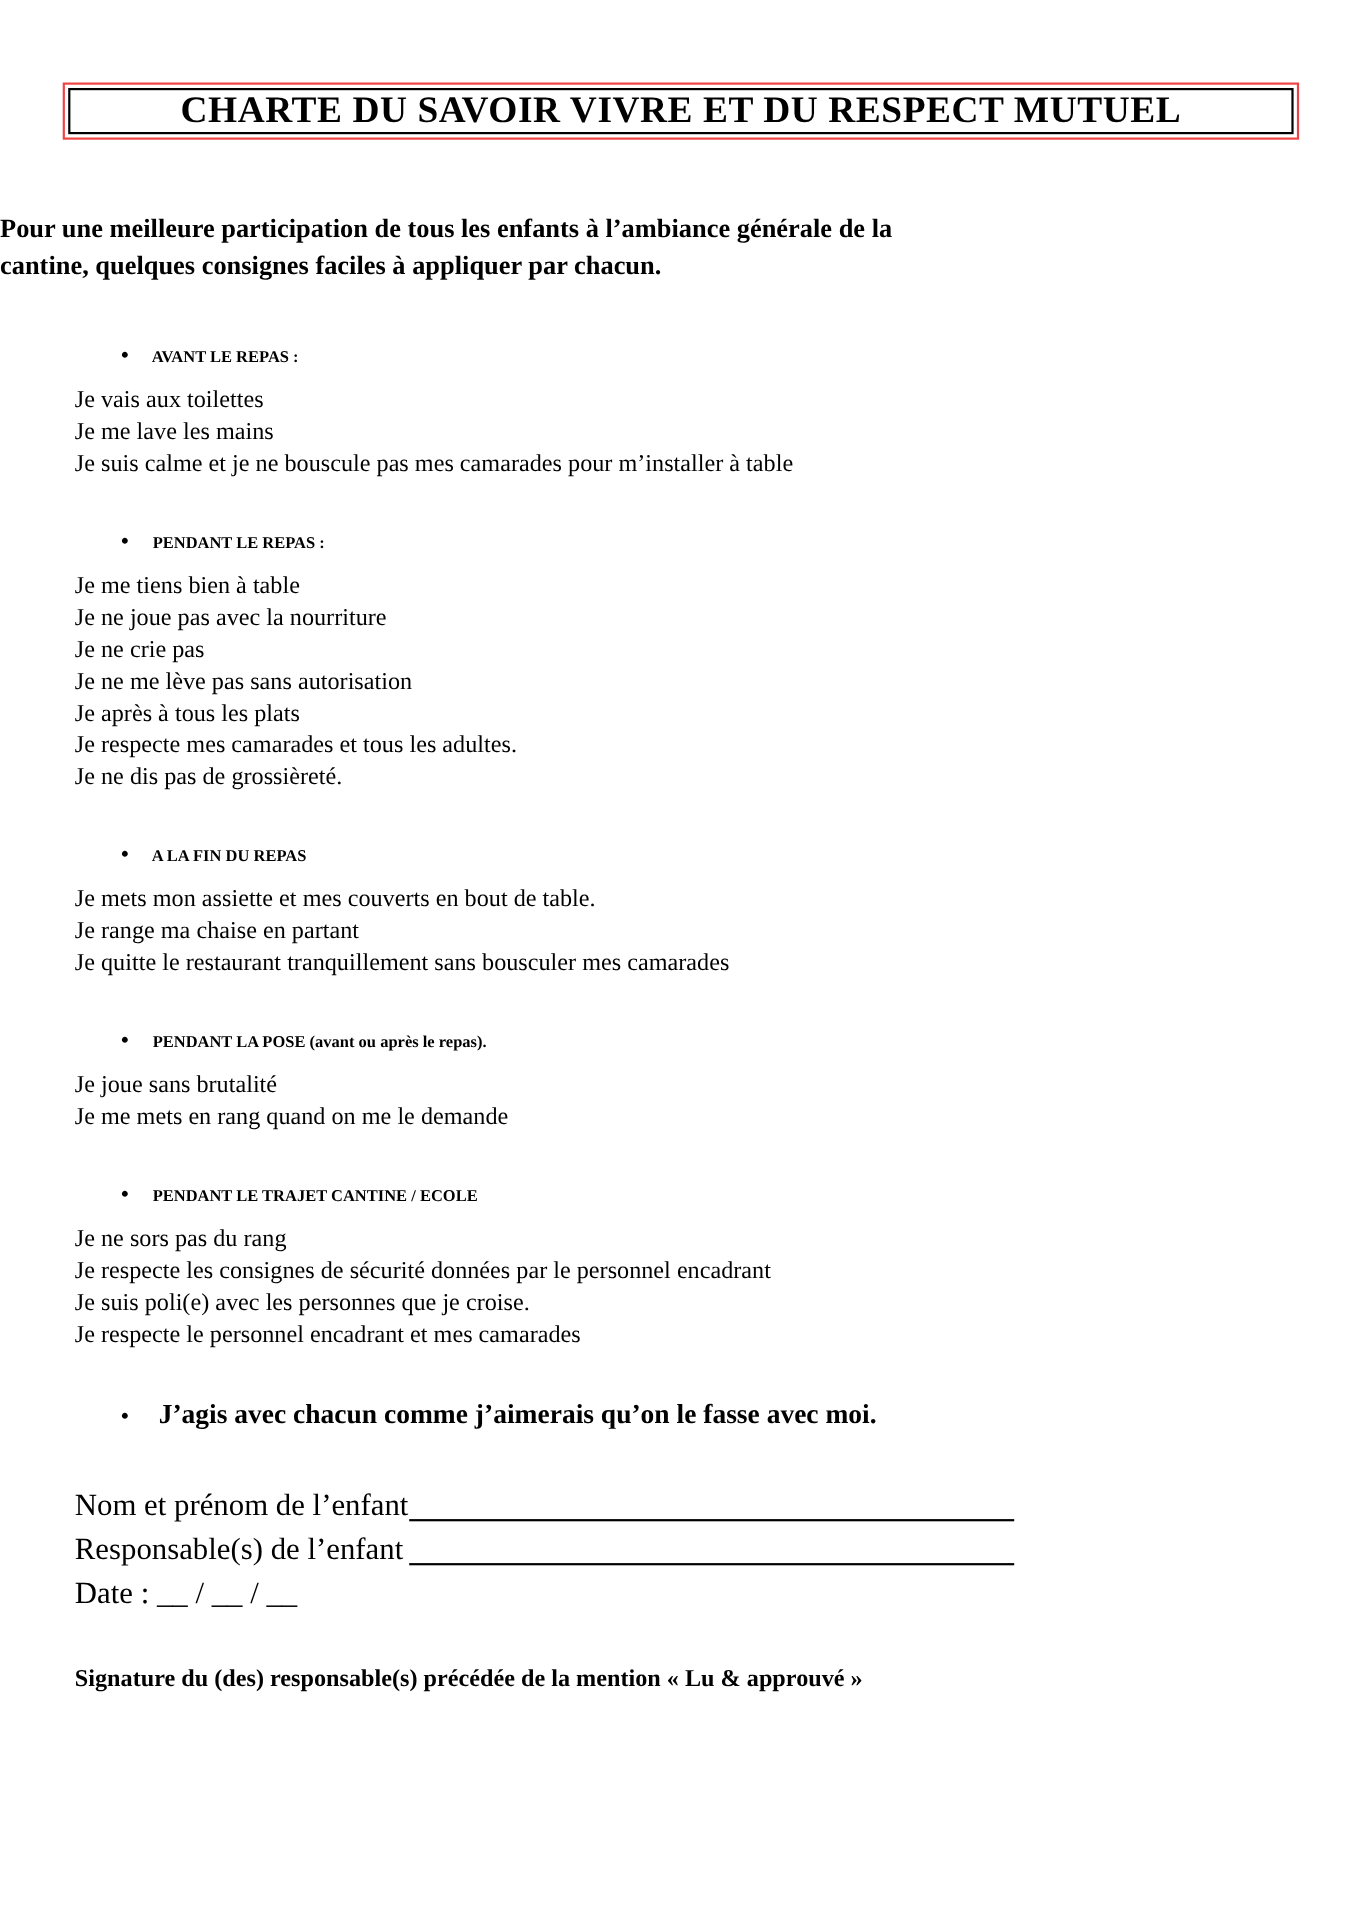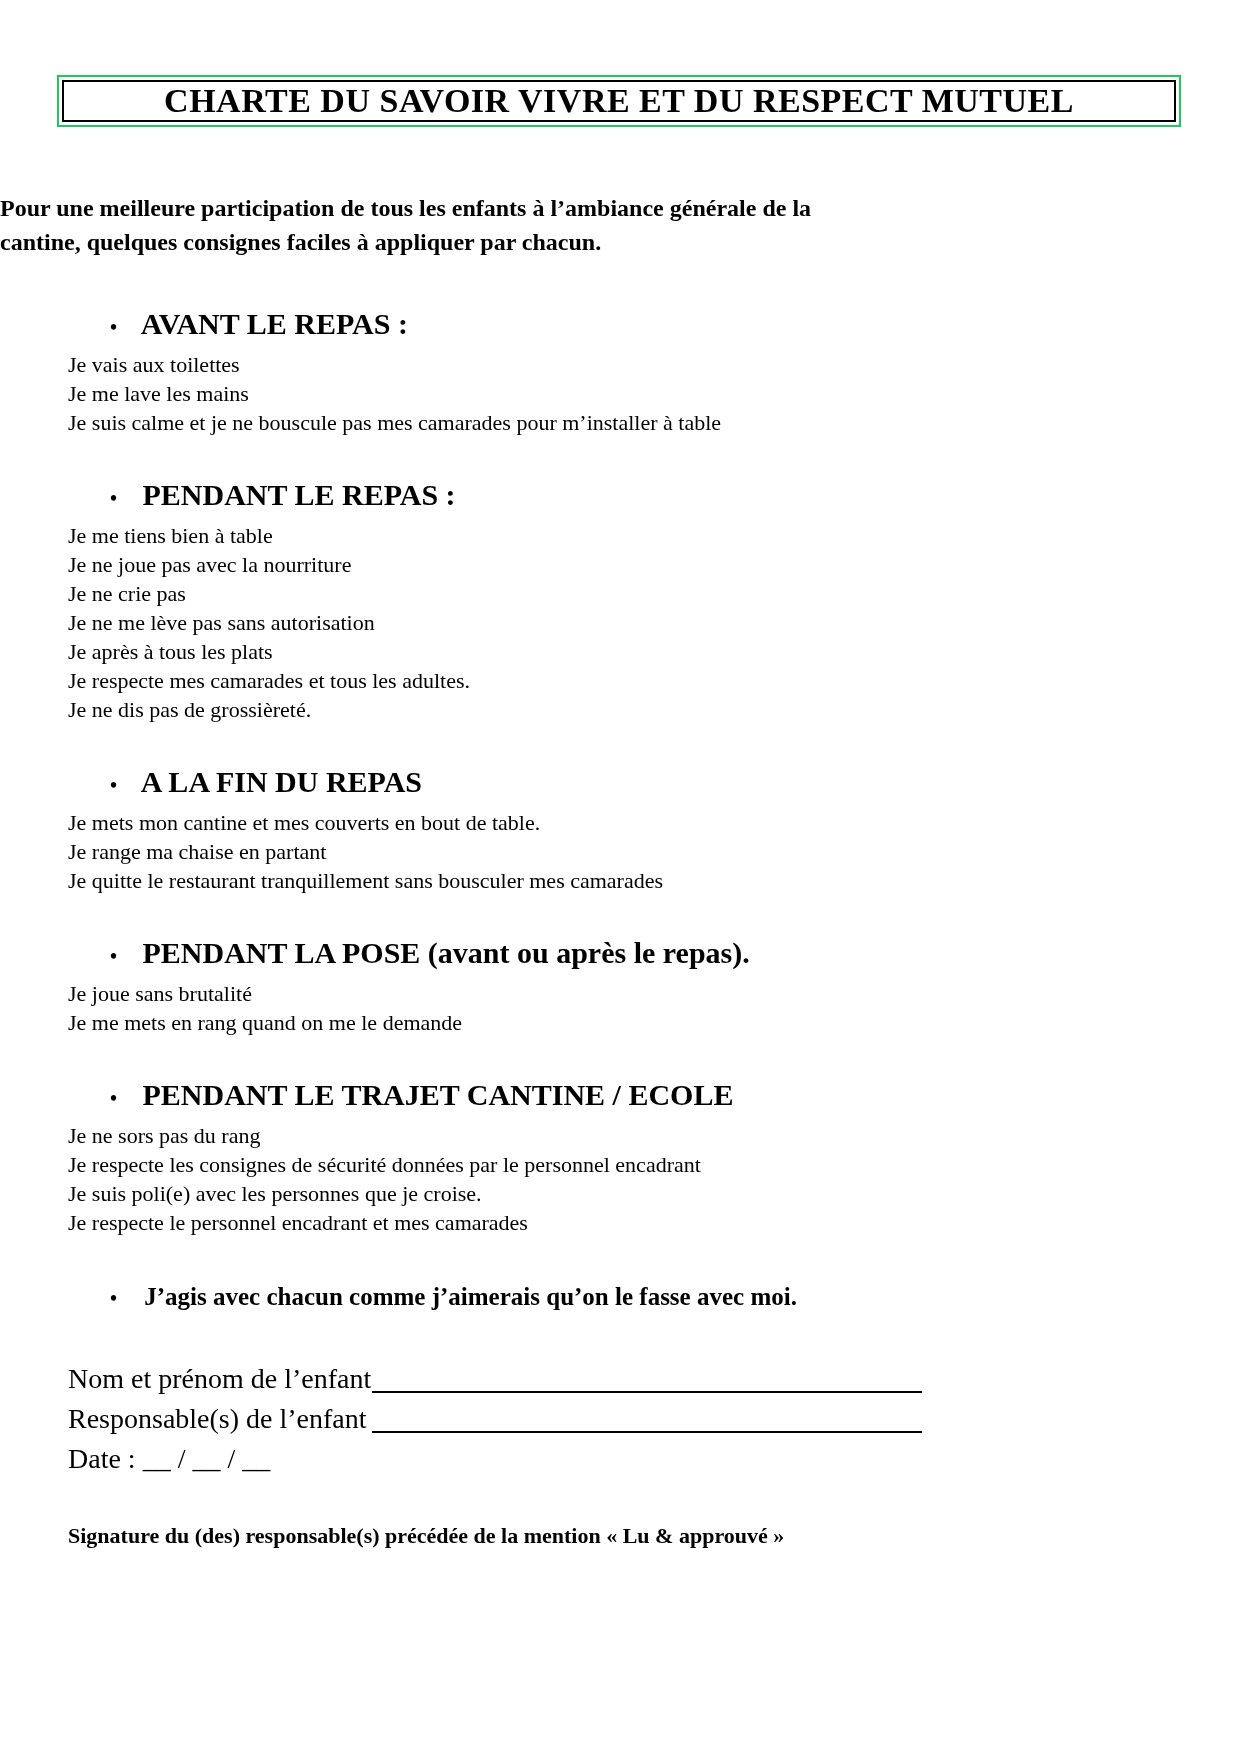--- a/index.html
+++ b/index.html
@@ -9,21 +9,21 @@
     height: 1754px;
     margin: 0 auto;
     background: #ffffff;
     color: #000000;
     font-family: "Liberation Serif", "DejaVu Serif", serif;
     overflow: hidden;
   }
   
   .title-box {
     margin: 75px 60px 0 57px;
-    border: 2px solid #22c55e;
+    border: 2px solid #ef4444;
     padding: 3px;
   }
   .title-box-inner {
     border: 2px solid #000;
     text-align: center;
   }
   .page-title {
     margin: 0;
     font-size: 34px;
     line-height: 38px;
@@ -39,21 +39,21 @@
     font-size: 24px;
     line-height: 34px;
   }
   .intro span { display: block; }
   
   .section { margin-top: 43px; }
   .section.first { margin-top: 50px; }
   .bullet-head {
     padding-left: 110px;
     font-weight: bold;
-    font-size: 30px;
+    font-size: 15px;
     line-height: 29px;
     margin-bottom: 8px;
   }
   .bullet {
     display: inline-block;
     width: 25px;
   }
   .bullet::before { content: "\2022"; font-size: 20px; }
   .rule-line {
     margin: 0 0 0 68px;
@@ -131,21 +131,21 @@
     <p class="rule-line">Je après à tous les plats</p>
     <p class="rule-line">Je respecte mes camarades et tous les adultes.</p>
     <p class="rule-line">Je ne dis pas de grossièreté.</p>
   </div>
 
   <div class="section">
     <div class="bullet-head">
       <span class="bullet"></span>
       <span>A LA FIN DU REPAS</span>
     </div>
-    <p class="rule-line">Je mets mon cantine et mes couverts en bout de table.</p>
+    <p class="rule-line">Je mets mon assiette et mes couverts en bout de table.</p>
     <p class="rule-line">Je range ma chaise en partant</p>
     <p class="rule-line">Je quitte le restaurant tranquillement sans bousculer mes camarades</p>
   </div>
 
   <div class="section">
     <div class="bullet-head">
       <span class="bullet"></span>
       <span>PENDANT LA POSE (avant ou après le repas).</span>
     </div>
     <p class="rule-line">Je joue sans brutalité</p>

